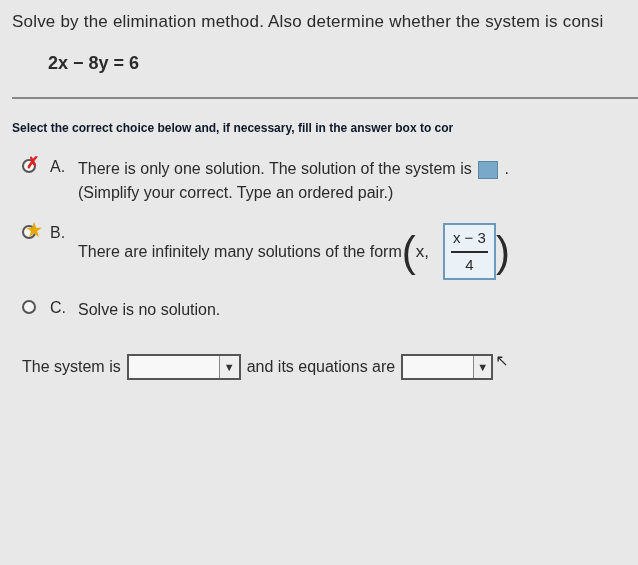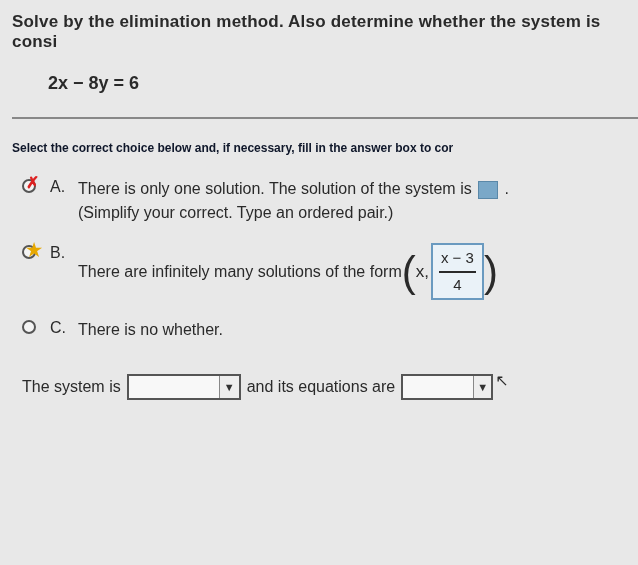--- a/index.html
+++ b/index.html
@@ -11,21 +11,21 @@
       font-family: Arial, Helvetica, sans-serif;
       background: #e8e8e8;
       width: 638px;
       height: 565px;
       overflow: hidden;
       color: #333;
       padding: 12px 0 0 12px;
     }
     .question-header {
       font-size: 17px;
-      font-weight: bold;
+      font-weight: normal;
       color: #2a2a2a;
       margin-bottom: 18px;
       letter-spacing: 0.2px;
     }
     .equations {
       margin-left: 36px;
       margin-bottom: 20px;
     }
     .equation {
       font-size: 18px;
@@ -123,21 +123,21 @@
       font-size: 17px;
       color: #2a2a2a;
     }
     .frac {
       display: inline-flex;
       flex-direction: column;
       align-items: center;
       border: 2px solid #6a9ac0;
       background: #eaf2f8;
       padding: 2px 6px;
-      margin-left: 2px;
+      margin-left: 14px;
     }
     .frac-num {
       font-size: 15px;
       padding: 0 2px 1px 2px;
       border-bottom: 2px solid #2a2a2a;
     }
     .frac-den {
       font-size: 15px;
       padding: 1px 2px 0 2px;
     }
@@ -237,21 +237,21 @@
     </div>
   </div>
 </div>
 
 <div class="choice">
   <div class="choice-marker">
     <span class="radio-empty"></span>
   </div>
   <div class="choice-label">C.</div>
   <div class="choice-body">
-    <span>There is no whether.</span>
+    <span>Solve is no solution.</span>
   </div>
 </div>
 
 <div class="bottom-row">
   <span>The system is</span>
   <span class="dropdown">
     <span class="dropdown-field"></span>
     <span class="dropdown-arrow">▼</span>
   </span>
   <span>and its equations are</span>

